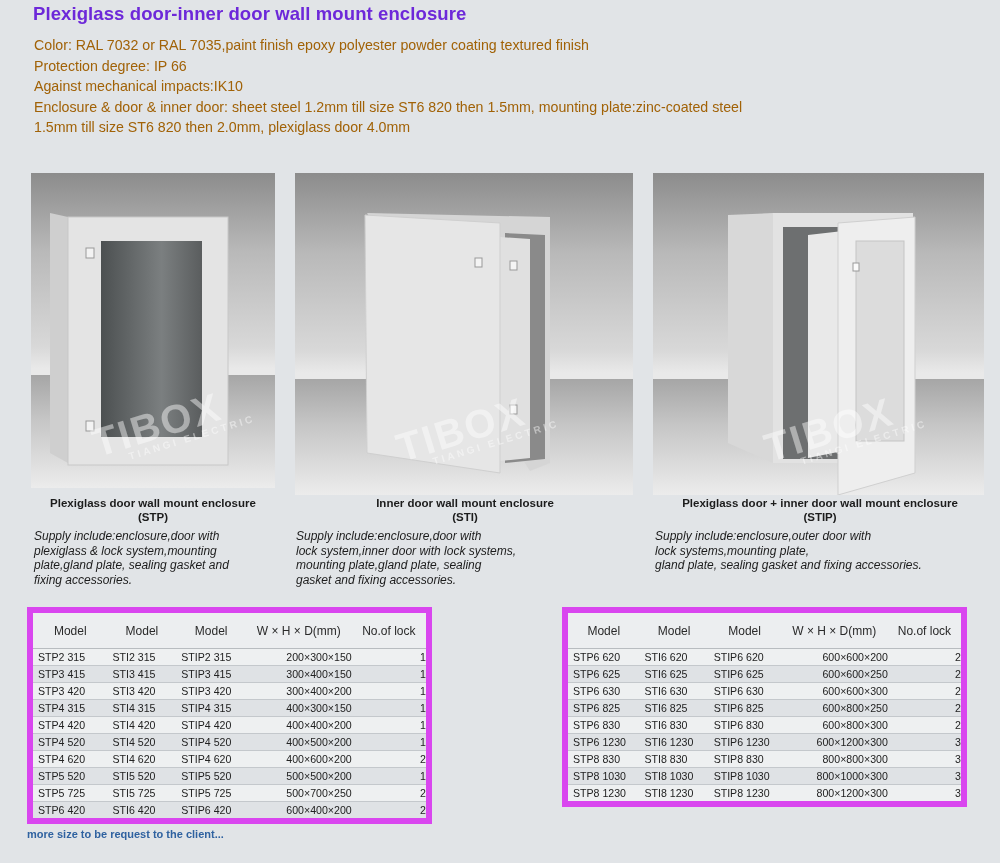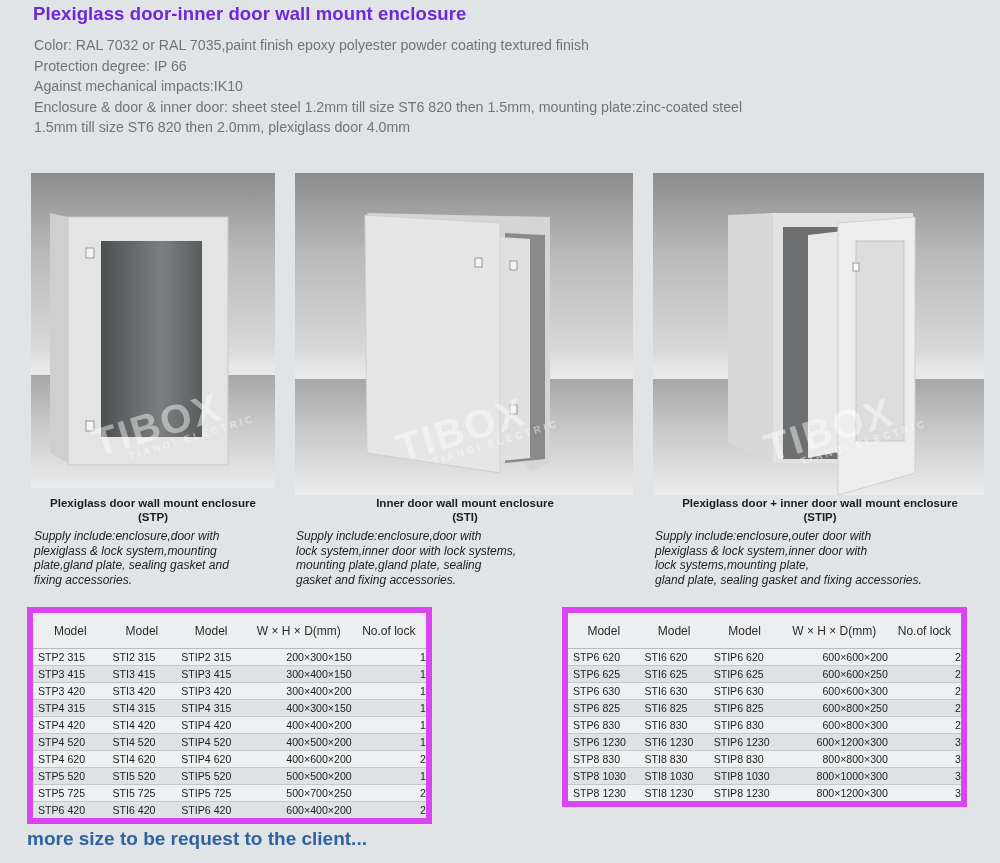--- a/index.html
+++ b/index.html
@@ -5,21 +5,21 @@
   html, body { margin:0; padding:0; }
   body {
     width:1000px; height:863px; overflow:hidden; position:relative;
     background:#e1e4e7;
     font-family:"Liberation Sans", sans-serif; color:#1e1e1e;
   }
   .title {
     position:absolute; left:33px; top:3px; font-size:18.5px; font-weight:bold; color:#6d28d9;
     letter-spacing:0.1px;
   }
-  .specs { position:absolute; left:34px; top:35px; font-size:14.2px; line-height:20.5px; color:#737373; }
+  .specs { position:absolute; left:34px; top:35px; font-size:14.2px; line-height:20.5px; color:#a16207; }
   .specs div { white-space:nowrap; }
 
   .photo {
     position:absolute; background:#f4f5f6; overflow:hidden;
   }
   .photo .bg {
     position:absolute; left:0; top:0; right:0; bottom:0;
     background:linear-gradient(180deg,#8c8c8c 0%,#b9b9b9 25%,#d8d8d8 55%,#e9e9e9 62%);
   }
   .photo .floor {
@@ -44,21 +44,21 @@
   }
   table.spec th {
     font-weight:normal; font-size:12px; height:33px; background:#eceef0;
     border-bottom:1px solid #b8bcc0; text-align:center; color:#2a2a2a;
   }
   table.spec td { height:16px; padding:0 0 0 5px; border-top:1px solid #c4c8cc; white-space:nowrap; }
   table.spec tr:nth-child(odd) td { background:#eef0f1; }
   table.spec tr:nth-child(even) td { background:#dfe2e5; }
   table.spec td.c { text-align:right; padding:0; }
   .footer {
-    position:absolute; left:27px; top:828px; font-size:19px; font-weight:bold; color:#2f62a0;
+    position:absolute; left:27px; top:828px; font-size:11px; font-weight:bold; color:#2f62a0;
   }
 </style>
 </head>
 <body>
 
 <div class="title">Plexiglass door-inner door  wall mount enclosure</div>
 
 <div class="specs">
   <div>Color: RAL 7032  or  RAL 7035,paint finish epoxy polyester powder coating textured finish</div>
   <div>Protection degree: IP 66</div>
@@ -138,21 +138,20 @@
     <div>fixing accessories.</div>
 </div>
 <div class="supply" style="left:296px;top:529px;">
   <div>Supply include:enclosure,door with</div>
     <div>lock system,inner door with lock systems,</div>
   <div>mounting plate,gland plate, sealing</div>
     <div>gasket and fixing accessories.</div>
 </div>
 <div class="supply" style="left:655px;top:529px;">
   <div>Supply include:enclosure,outer door with</div>
-    <div>plexiglass &amp; lock system,inner door with</div>
   <div>lock systems,mounting plate,</div>
     <div>gland plate, sealing gasket and fixing accessories.</div>
 </div>
 
 <table class="spec" style="left:27px;top:607px;width:405px;">
   <thead>
     <tr>
       <th style="width:76px">Model</th>
       <th style="width:70px">Model</th>
       <th style="width:70px">Model</th>

